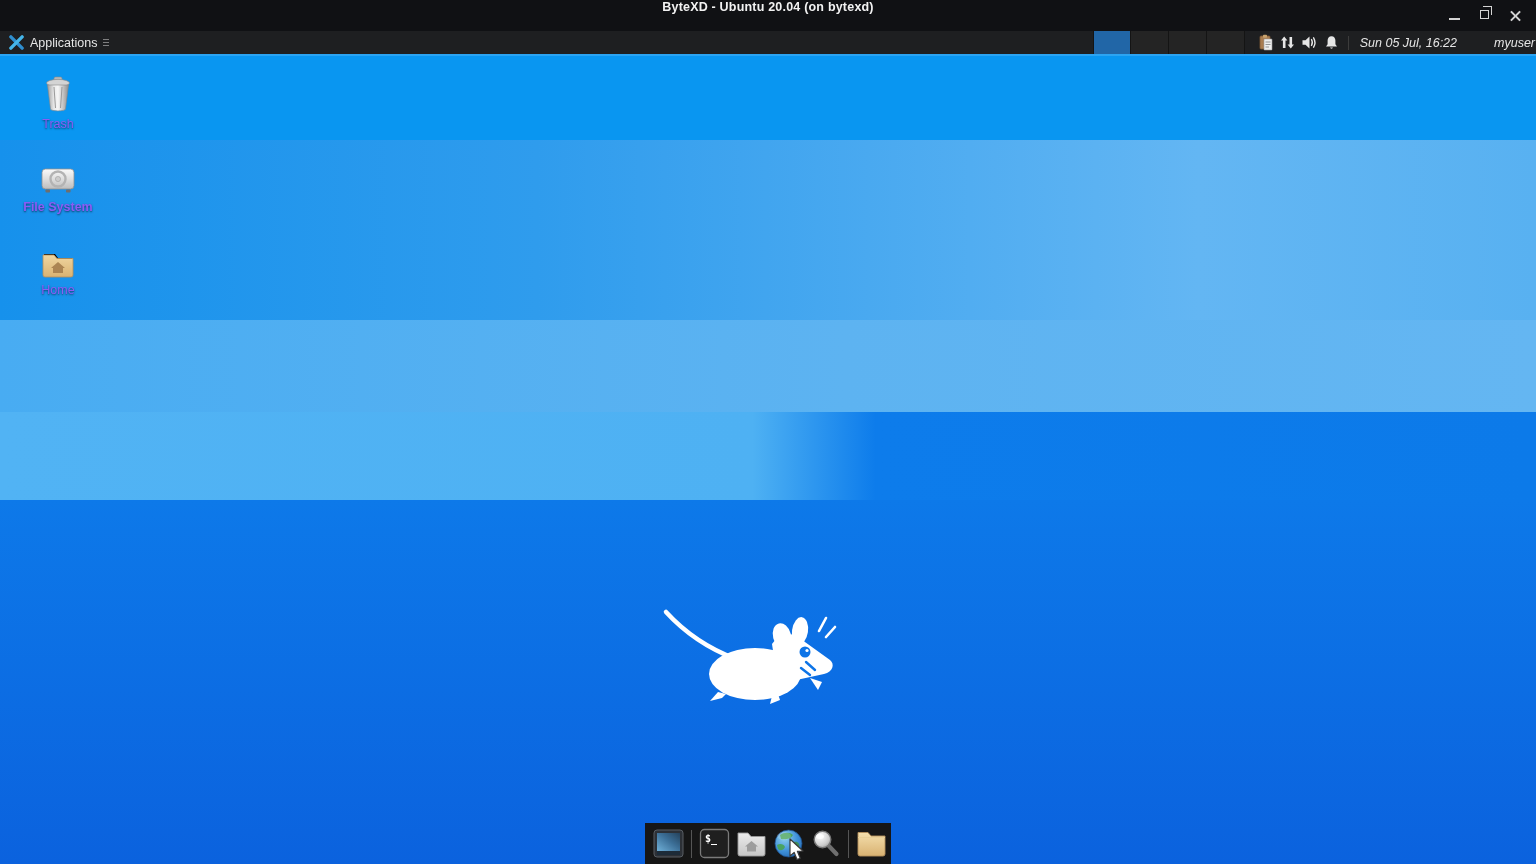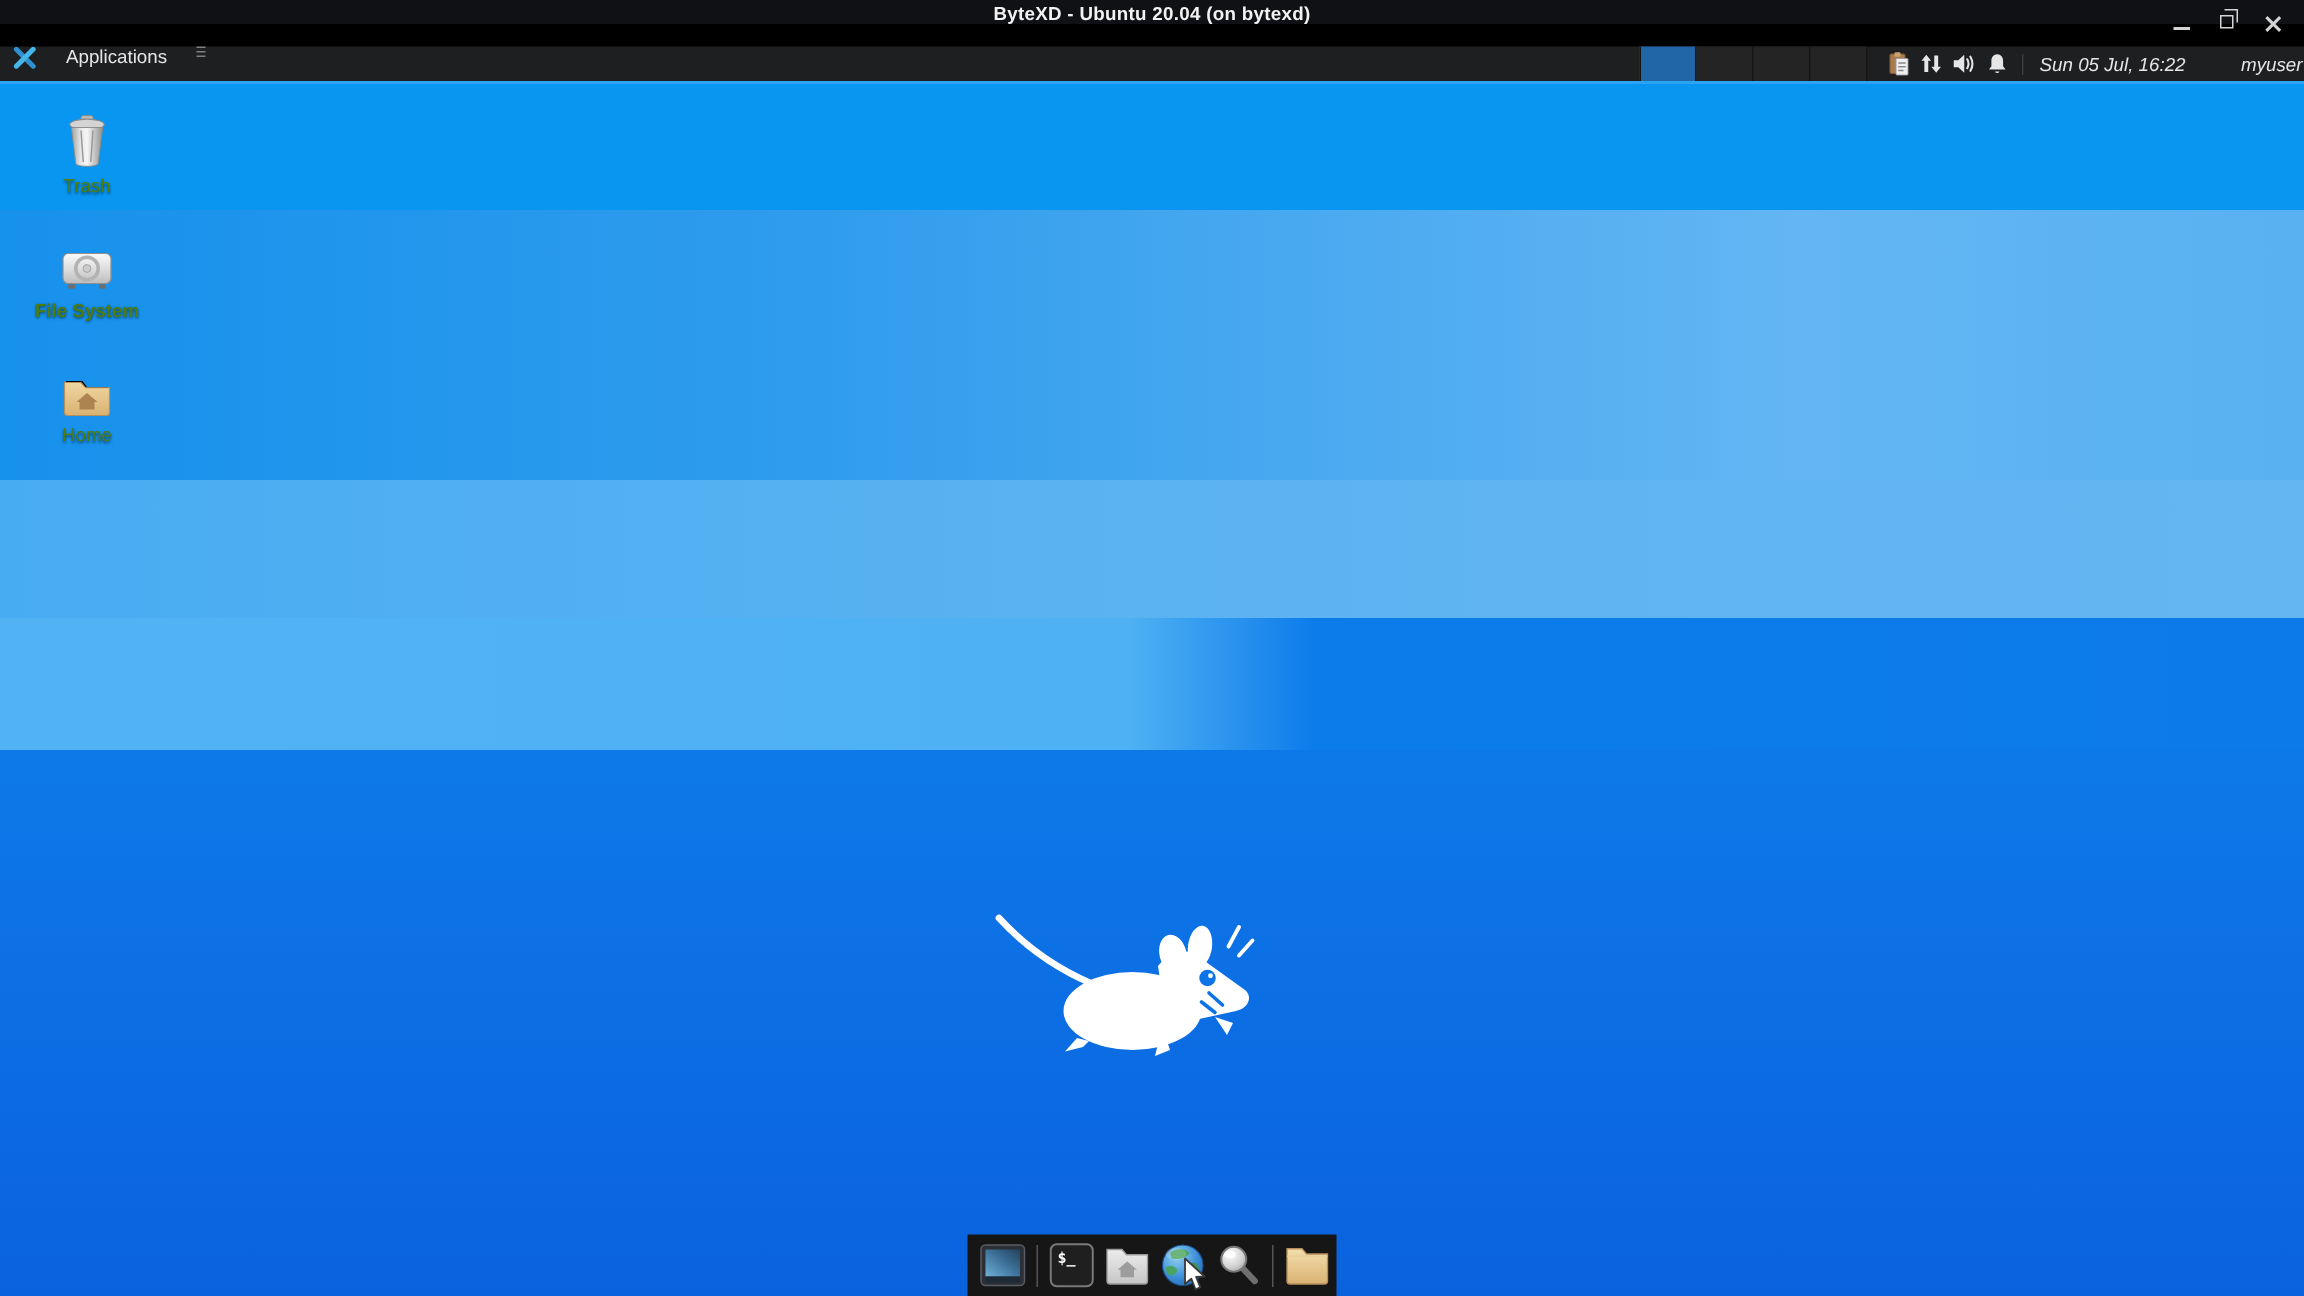--- a/index.html
+++ b/index.html
@@ -1,34 +1,34 @@
 <!DOCTYPE html>
 <html style="--titlebar-bg: #101114; --panel-bg: #1e1f21; --panel-fg: #e6e6e6; --workspace-active: #2166a7; --workspace-inactive: #242424; --dock-bg: #161616; --wp-band1: #0996f1; --wp-band2-left: #1691ec; --wp-band2-right: #63b6f3; --wp-band3-left: #48acf2; --wp-band3-right: #64b6f2; --wp-band4-left: #51b3f4; --wp-band4-right: #0d7ceb; --wp-band5-top: #0d79e9; --wp-band5-bottom: #0b62de; --logo-color: #ffffff;"><head>
 <meta charset="utf-8">
 <style>
   * { margin:0; padding:0; box-sizing:border-box; }
   html,body { width:1536px; height:864px; overflow:hidden; font-family:"Liberation Sans", sans-serif; background:#000; }
   .screen { position:relative; width:1536px; height:864px; }
 
   
-  .titlebar { position:absolute; left:0; top:0; width:1536px; height:16px;
-    background:var(--titlebar-bg,#101114); display:flex; align-items:flex-end; justify-content:center; }
+  .titlebar { position:absolute; left:0; top:0; width:1536px; height:31px;
+    background:var(--titlebar-bg,#101114); display:flex; align-items:flex-start; justify-content:center; }
   .titlebar .title { color:#f2f2f2; font-size:12.5px; font-weight:bold; letter-spacing:.2px; }
   .win-controls { position:absolute; right:6px; top:0; height:31px; display:flex; align-items:center; }
   .win-btn { width:30px; height:31px; position:relative; cursor:default; }
   .glyph-min { position:absolute; left:9px; top:18px; width:11px; height:2px; background:#d4d4d4; }
   .glyph-restore { position:absolute; left:10px; top:10px; width:9px; height:9px; border:1.5px solid #d4d4d4; }
   .glyph-restore::before { content:""; position:absolute; left:2px; top:-5px; width:8px; height:8px; border:1.5px solid #d4d4d4; border-left:none; border-bottom:none; }
   .glyph-close { position:absolute; left:9px; top:15px; width:13px; height:2px; background:#d4d4d4; transform:rotate(45deg); }
   .glyph-close::after { content:""; position:absolute; left:0; top:0; width:13px; height:2px; background:#d4d4d4; transform:rotate(-90deg); }
 
   
   .panel { position:absolute; left:0; top:31px; width:1536px; height:23px;
     background:var(--panel-bg,#1e1f21); display:flex; align-items:center; color:var(--panel-fg,#e6e6e6); font-size:12.5px; }
-  .app-menu { display:flex; gap:20px; height:100%; padding:0 9px; cursor:pointer; }
+  .app-menu { display:flex; align-items:center; gap:6px; height:100%; padding:0 9px; cursor:pointer; }
   .menu-lines { display:flex; flex-direction:column; gap:2px; opacity:.55; }
   .menu-lines i { display:block; width:6px; height:1px; background:#cfcfcf; }
 
   .panel-right { position:absolute; right:0; top:0; height:100%; display:flex; align-items:center;font-style:italic; }
   .pager { display:flex; height:100%; width:152px; margin-right:10px; }
   .ws-cell { flex:1; height:100%; background:var(--workspace-inactive,#242424); border-right:1px solid #141414; cursor:pointer; }
   .ws-cell:first-child { border-left:1px solid #141414; }
   .ws-cell.active { background:var(--workspace-active,#2166a7); }
   .tray-icon { width:20px; height:23px; display:flex; align-items:center; justify-content:center; margin:0 1px; cursor:pointer; }
   .panel-sep { width:1px; height:14px; background:#3c3c3c; margin:0 7px 0 5px; }
@@ -43,21 +43,21 @@
     background:linear-gradient(90deg, var(--wp-band2-left,#1691ec) 0%, #2f9ced 35%, var(--wp-band2-right,#63b6f3) 78%, #58b1f1 100%); }
   .band3 { top:266px; height:92px;
     background:linear-gradient(90deg, var(--wp-band3-left,#48acf2) 0%, #5db3f1 55%, var(--wp-band3-right,#64b6f2) 100%); }
   .band4 { top:358px; height:88px;
     background:linear-gradient(90deg, var(--wp-band4-left,#51b3f4) 0%, #4eb1f3 49%, var(--wp-band4-right,#0d7ceb) 57%, #0c7ae9 100%); }
   .band5 { top:446px; height:364px;
     background:linear-gradient(180deg, var(--wp-band5-top,#0d79e9) 0%, var(--wp-band5-bottom,#0b62de) 100%); }
 
   
   .desk-icon { position:absolute; width:92px; display:flex; flex-direction:column; align-items:center; gap:4px; cursor:pointer; }
-  .desk-icon .label { color:#4d7c0f; font-size:12.5px; text-shadow:0 1px 2px rgba(0,0,0,.6); }
+  .desk-icon .label { color:#8b5cf6; font-size:12.5px; text-shadow:0 1px 2px rgba(0,0,0,.6); }
   .di-trash { left:12px; top:22px; }
   .di-fs { left:12px; top:110px;font-weight:bold; }
   .di-home { left:12px; top:196px; }
 
   
   .mouse-logo { position:absolute; left:660px; top:550px; width:182px; height:100px; }
 
   
   .dock { position:absolute; left:645px; top:769px; width:246px; height:41px;
     background:var(--dock-bg,#161616); display:flex; align-items:center; padding-left:7px; gap:4px; }

